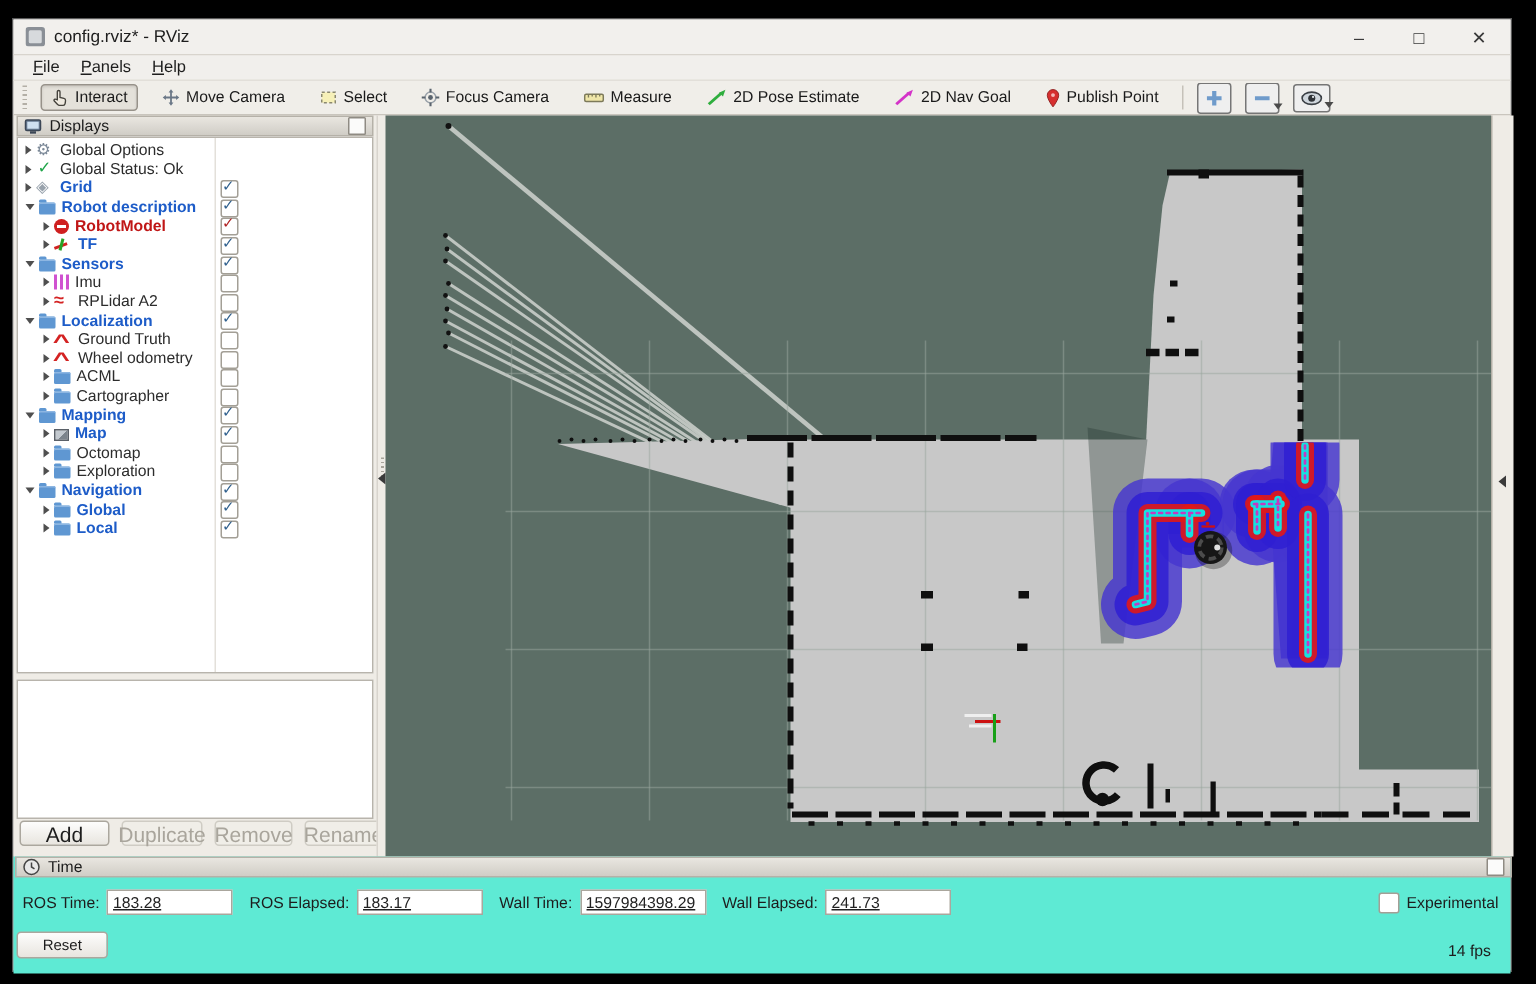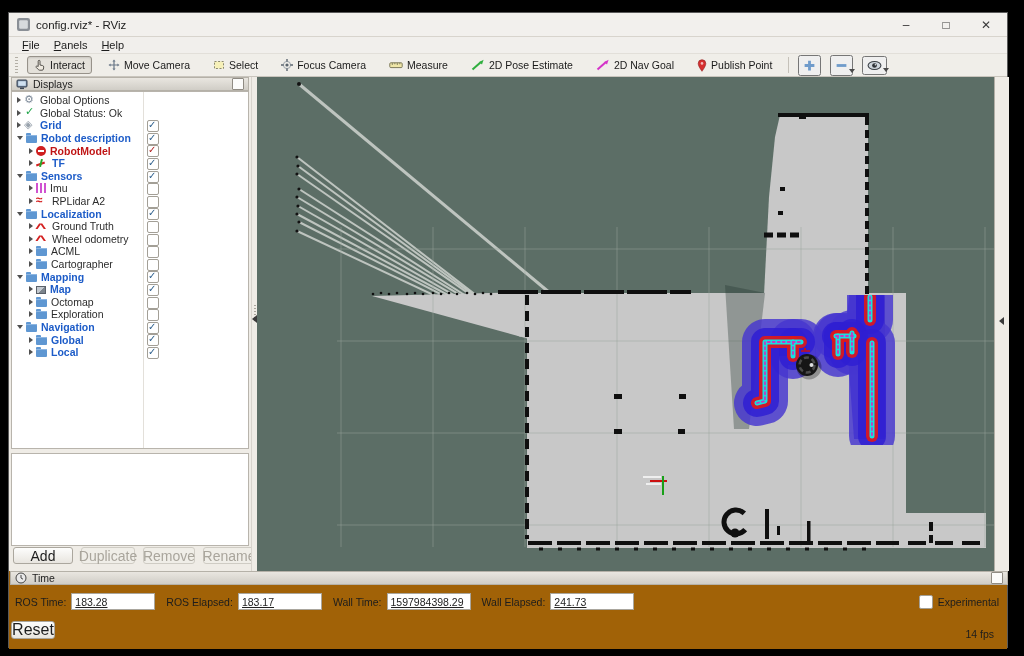--- a/index.html
+++ b/index.html
@@ -76,28 +76,28 @@
   .w60{width:60px}.w54{width:54px}.w52{width:52px}
   
   .splitter{position:absolute;left:242px;top:0;width:6px;height:494px;background:#efece6;border-left:1px solid #d8d4cd;box-sizing:border-box;}
   .splitter .dots{position:absolute;left:2px;top:228px;width:2px;height:16px;background:repeating-linear-gradient(to bottom,#a8a49b 0 1px,transparent 1px 3px);}
   .splitter .larr{position:absolute;left:0px;top:238px;width:0;height:0;border-right:5px solid #3a3a3a;border-top:4px solid transparent;border-bottom:4px solid transparent;}
   .rstrip{position:absolute;left:985px;top:0;width:15px;height:494px;background:#efece6;border-left:1px solid #b3afa6;box-sizing:border-box;}
   .rstrip .larr{position:absolute;left:4px;top:240px;width:0;height:0;border-right:5px solid #3a3a3a;border-top:4px solid transparent;border-bottom:4px solid transparent;}
   
   .viewport{position:absolute;left:248px;top:0;width:737px;height:494px;background:#5c6e66;overflow:hidden;}
   
-  .timepanel{position:absolute;left:0;top:558px;width:100%;height:78px;background:#a16207;}
+  .timepanel{position:absolute;left:0;top:558px;width:100%;height:78px;background:#5eead4;}
   .tfields{position:absolute;left:6px;top:22px;display:flex;align-items:center;font-size:10.5px;color:#1d1d1d;}
   .tfields label{margin-right:5px;white-space:nowrap;}
   .tfields input{width:76px;height:15px;border:1px solid #aaa69d;background:#fff;font-size:10.5px;
     font-family:"Liberation Sans","DejaVu Sans",sans-serif;color:#222;padding:0 3px;margin-right:11px;text-decoration:underline;}
   .expwrap{position:absolute;right:8px;top:24px;display:flex;align-items:center;gap:5px;font-size:10.5px;color:#1d1d1d;}
   .chk{width:12px;height:12px;background:#fff;border:1px solid #a39f96;border-radius:2px;}
-  .resetbtn{position:absolute;left:2px;top:50px;width:44px;height:18px;font-size:16px;color:#1d1d1d;
+  .resetbtn{position:absolute;left:2px;top:50px;width:61px;height:18px;font-size:10px;color:#1d1d1d;
     background:linear-gradient(#fdfdfc,#e8e5df);border:1px solid #aba79e;border-radius:3px;
     display:flex;align-items:center;justify-content:center;box-sizing:border-box;text-align:right;}
   .fps{position:absolute;right:13px;top:57px;font-size:10.5px;color:#1d1d1d;}
 </style>
 </head>
 <body>
 
 <div class="window">
 
   <div class="titlebar">

